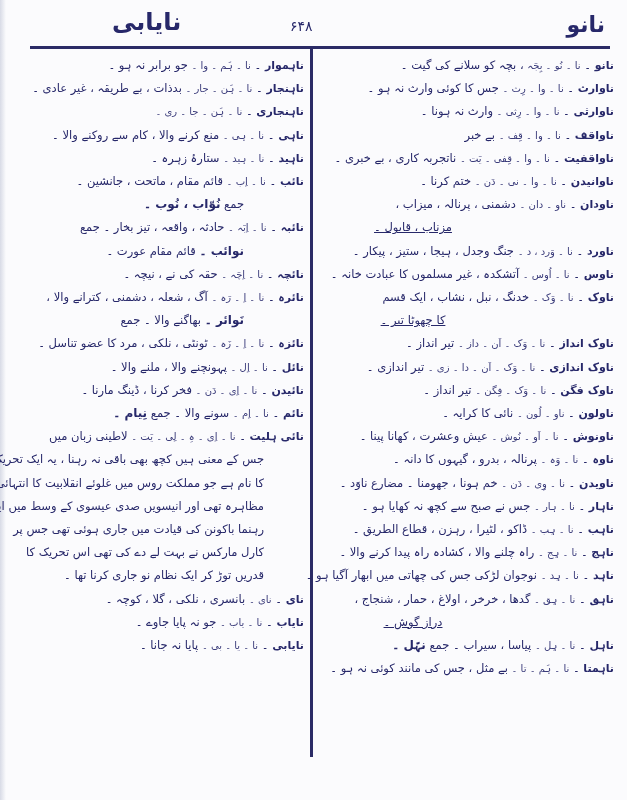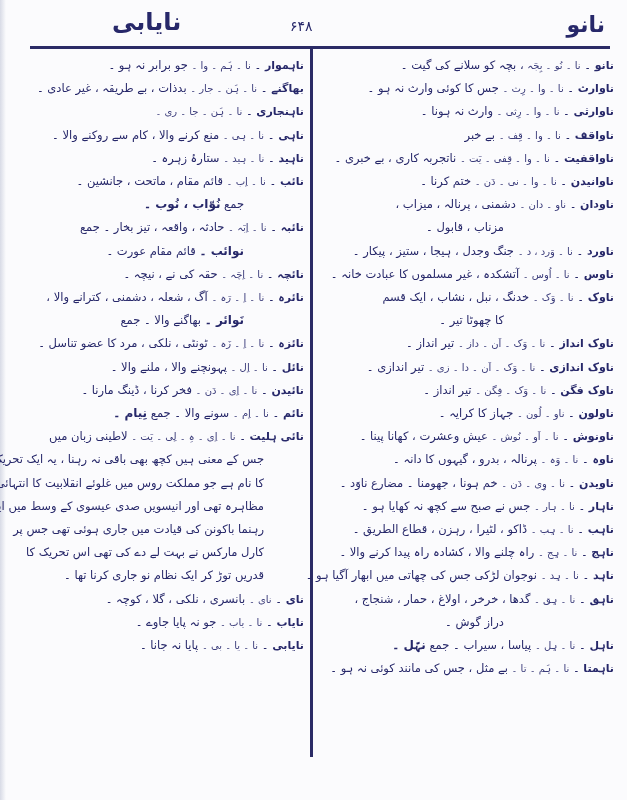--- a/index.html
+++ b/index.html
@@ -20,21 +20,21 @@
   .vdivider { position:absolute; left:310px; top:48px; width:3px; height:709px; background:#2b2b66; }
   .col { position:absolute; top:54px; direction:rtl; text-align:right; }
   .col-right { left:322px; width:292px; }
   .col-left { left:8px; width:296px; }
   .entry { font-size:11.5px; line-height:23.2px; white-space:nowrap; }
   .entry .hw { font-weight:bold; font-size:11px; }
   .entry .pr { font-size:10px; color:#3a3b7a; }
   .cont { font-size:11.5px; line-height:23.2px; white-space:nowrap; }
   .cont.c1 { padding-right:40px; }
   .cont.c2 { padding-right:60px; }
-  .cont.c3 { padding-right:110px; text-align:right; }
+  .cont.c3 { padding-right:110px; text-align:center;text-decoration:underline; }
   .pl { font-weight:bold; font-size:12px; }
 </style>
 </head>
 <body>
 
 <div class="page">
   <div class="edge-left"></div>
 
   <div class="header">
     <span class="hdr-right">نانو</span>
@@ -53,36 +53,36 @@
       <div class="entry"><span class="hw">ناوانیدن</span> ۔ <span class="pr">نا ۔ وا ۔ نی ۔ دَن ۔</span> <span class="df">ختم کرنا ۔</span></div>
       <div class="entry"><span class="hw">ناودان</span> ۔ <span class="pr">ناو ۔ دان ۔</span> <span class="df">دشمنی ، پرنالہ ، میزاب ،</span></div>
       <div class="cont c3"><span>مزناب ، قابول ۔</span></div>
       <div class="entry"><span class="hw">ناورد</span> ۔ <span class="pr">نا ۔ وَرد ، د ۔</span> <span class="df">جنگ وجدل ، ہیجا ، ستیز ، پیکار ۔</span></div>
       <div class="entry"><span class="hw">ناوس</span> ۔ <span class="pr">نا ۔ اُوس ۔</span> <span class="df">آتشکدہ ، غیر مسلموں کا عبادت خانہ ۔</span></div>
       <div class="entry"><span class="hw">ناوک</span> ۔ <span class="pr">نا ۔ وَک ۔</span> <span class="df">خدنگ ، نبل ، نشاب ، ایک قسم</span></div>
       <div class="cont c3"><span>کا چھوٹا تیر ۔</span></div>
       <div class="entry"><span class="hw">ناوک انداز</span> ۔ <span class="pr">نا ۔ وَک ۔ اَن ۔ داز ۔</span> <span class="df">تیر انداز ۔</span></div>
       <div class="entry"><span class="hw">ناوک اندازی</span> ۔ <span class="pr">نا ۔ وَک ۔ اَن ۔ دا ۔ زی ۔</span> <span class="df">تیر اندازی ۔</span></div>
       <div class="entry"><span class="hw">ناوک فگن</span> ۔ <span class="pr">نا ۔ وَک ۔ فِگن ۔</span> <span class="df">تیر انداز ۔</span></div>
-      <div class="entry"><span class="hw">ناولون</span> ۔ <span class="pr">ناو ۔ لُون ۔</span> <span class="df">جہاز کا کرایہ ۔</span></div>
+      <div class="entry"><span class="hw">ناولون</span> ۔ <span class="pr">ناو ۔ لُون ۔</span> <span class="df">نائی کا کرایہ ۔</span></div>
       <div class="entry"><span class="hw">ناونوش</span> ۔ <span class="pr">نا ۔ اَو ۔ نُوش ۔</span> <span class="df">عیش وعشرت ، کھانا پینا ۔</span></div>
       <div class="entry"><span class="hw">ناوہ</span> ۔ <span class="pr">نا ۔ وَہ ۔</span> <span class="df">پرنالہ ، بدرو ، گیہوں کا دانہ ۔</span></div>
       <div class="entry"><span class="hw">ناویدن</span> ۔ <span class="pr">نا ۔ وِی ۔ دَن ۔</span> <span class="df">خم ہونا ، جھومنا ۔ مضارع ناوَد ۔</span></div>
       <div class="entry"><span class="hw">ناہار</span> ۔ <span class="pr">نا ۔ ہار ۔</span> <span class="df">جس نے صبح سے کچھ نہ کھایا ہو ۔</span></div>
       <div class="entry"><span class="hw">ناہب</span> ۔ <span class="pr">نا ۔ ہِب ۔</span> <span class="df">ڈاکو ، لٹیرا ، رہزن ، قطاع الطریق ۔</span></div>
       <div class="entry"><span class="hw">ناہج</span> ۔ <span class="pr">نا ۔ ہِج ۔</span> <span class="df">راہ چلنے والا ، کشادہ راہ پیدا کرنے والا ۔</span></div>
       <div class="entry"><span class="hw">ناہد</span> ۔ <span class="pr">نا ۔ ہِد ۔</span> <span class="df">نوجوان لڑکی جس کی چھاتی میں ابھار آگیا ہو ۔</span></div>
       <div class="entry"><span class="hw">ناہق</span> ۔ <span class="pr">نا ۔ ہِق ۔</span> <span class="df">گدھا ، خرخر ، اولاغ ، حمار ، شنجاج ،</span></div>
       <div class="cont c3"><span>دراز گوش ۔</span></div>
       <div class="entry"><span class="hw">ناہل</span> ۔ <span class="pr">نا ۔ ہِل ۔</span> <span class="df">پیاسا ، سیراب ۔ جمع</span> <span class="pl">نہّل ۔</span></div>
       <div class="entry"><span class="hw">ناہمتا</span> ۔ <span class="pr">نا ۔ ہَم ۔ تا ۔</span> <span class="df">بے مثل ، جس کی مانند کوئی نہ ہو ۔</span></div>
     </div>
   <div class="col col-left" id="col-left">
       <div class="entry"><span class="hw">ناہموار</span> ۔ <span class="pr">نا ۔ ہَم ۔ وا ۔</span> <span class="df">جو برابر نہ ہو ۔</span></div>
-      <div class="entry"><span class="hw">بھاگنے</span> ۔ <span class="pr">نا ۔ ہَن ۔ جار ۔</span> <span class="df">بدذات ، بے طریقہ ، غیر عادی ۔</span></div>
+      <div class="entry"><span class="hw">ناہنجار</span> ۔ <span class="pr">نا ۔ ہَن ۔ جار ۔</span> <span class="df">بدذات ، بے طریقہ ، غیر عادی ۔</span></div>
       <div class="entry"><span class="hw">ناہنجاری</span> ۔ <span class="pr">نا ۔ ہَن ۔ جا ۔ ری ۔</span> <span class="df"></span></div>
       <div class="entry"><span class="hw">ناہی</span> ۔ <span class="pr">نا ۔ ہی ۔</span> <span class="df">منع کرنے والا ، کام سے روکنے والا ۔</span></div>
       <div class="entry"><span class="hw">ناہید</span> ۔ <span class="pr">نا ۔ ہید ۔</span> <span class="df">ستارۂ زہرہ ۔</span></div>
       <div class="entry"><span class="hw">نائب</span> ۔ <span class="pr">نا ۔ اِب ۔</span> <span class="df">قائم مقام ، ماتحت ، جانشین ۔</span></div>
       <div class="cont c2"><span>جمع</span> <span class="pl">نُوّاب ، نُوب ۔</span></div>
       <div class="entry"><span class="hw">نائبہ</span> ۔ <span class="pr">نا ۔ اِبَہ ۔</span> <span class="df">حادثہ ، واقعہ ، تیز بخار ۔ جمع</span></div>
       <div class="cont c2"><span class="pl">نوائب ۔</span>   <span>قائم مقام عورت ۔</span></div>
       <div class="entry"><span class="hw">نائچہ</span> ۔ <span class="pr">نا ۔ اِچَہ ۔</span> <span class="df">حقہ کی نے ، نیچہ ۔</span></div>
       <div class="entry"><span class="hw">نائرہ</span> ۔ <span class="pr">نا ۔ اِ ۔ رَہ ۔</span> <span class="df">آگ ، شعلہ ، دشمنی ، کترانے والا ،</span></div>
       <div class="cont c2"><span class="pl">نَوائر ۔</span>   <span>بھاگنے والا ۔ جمع</span></div>

